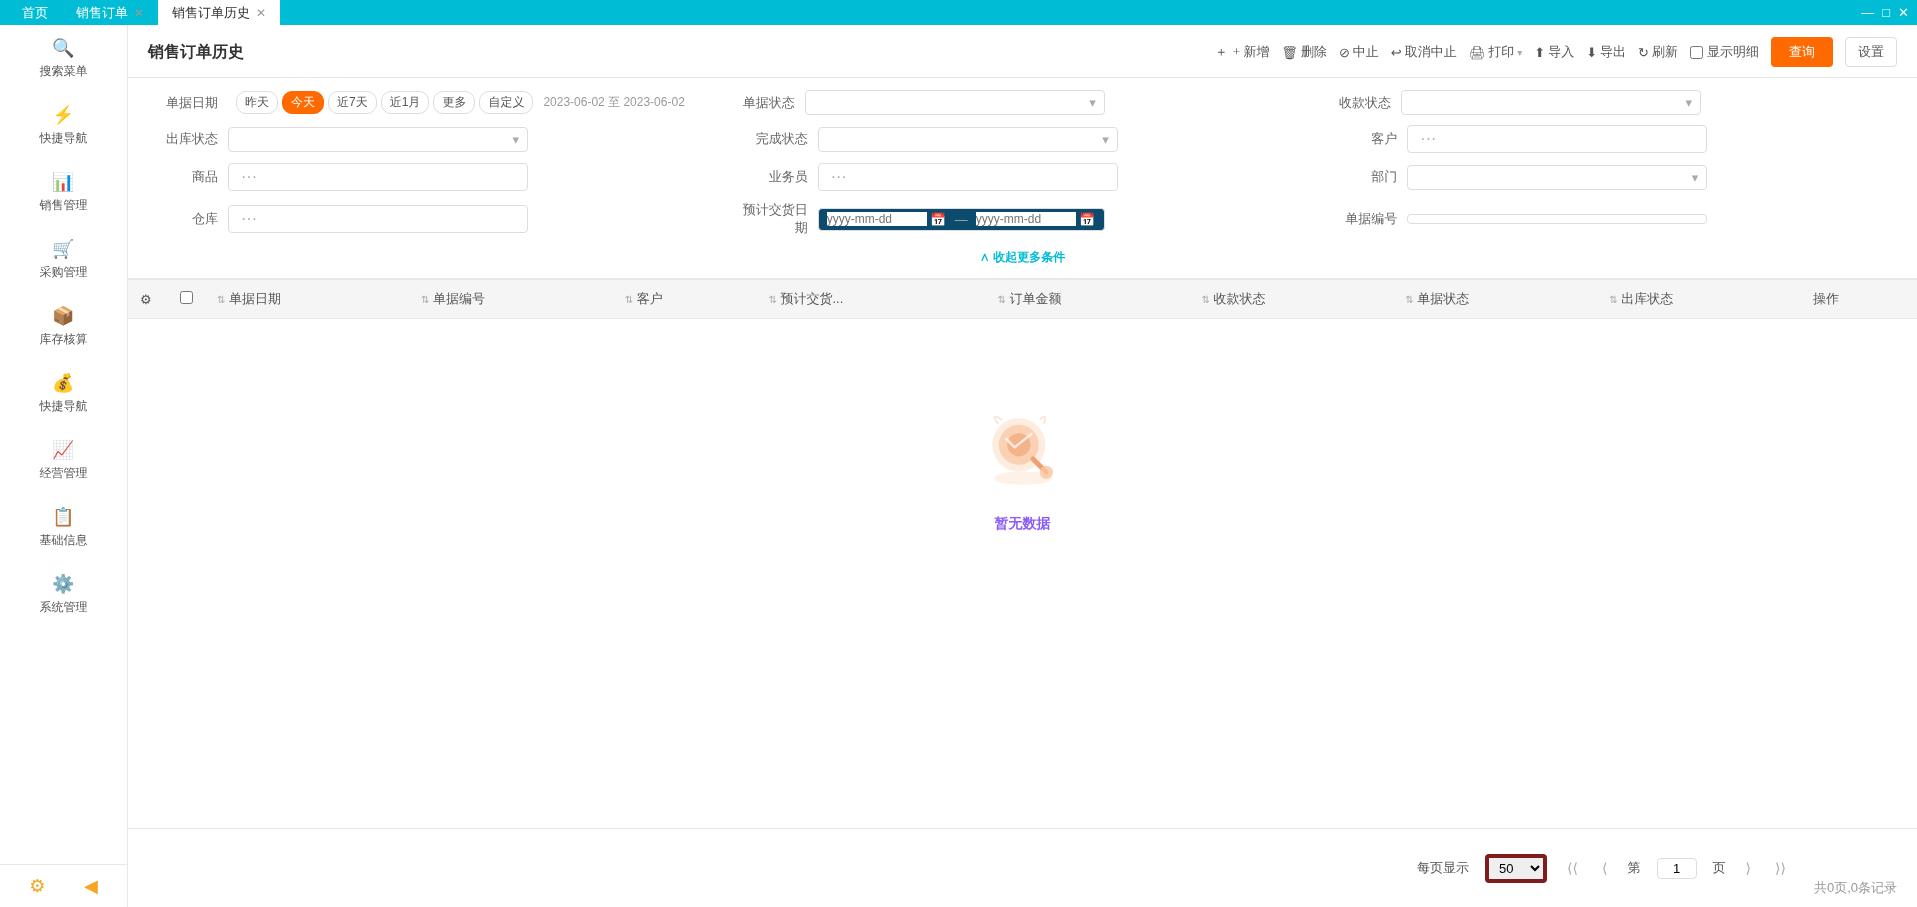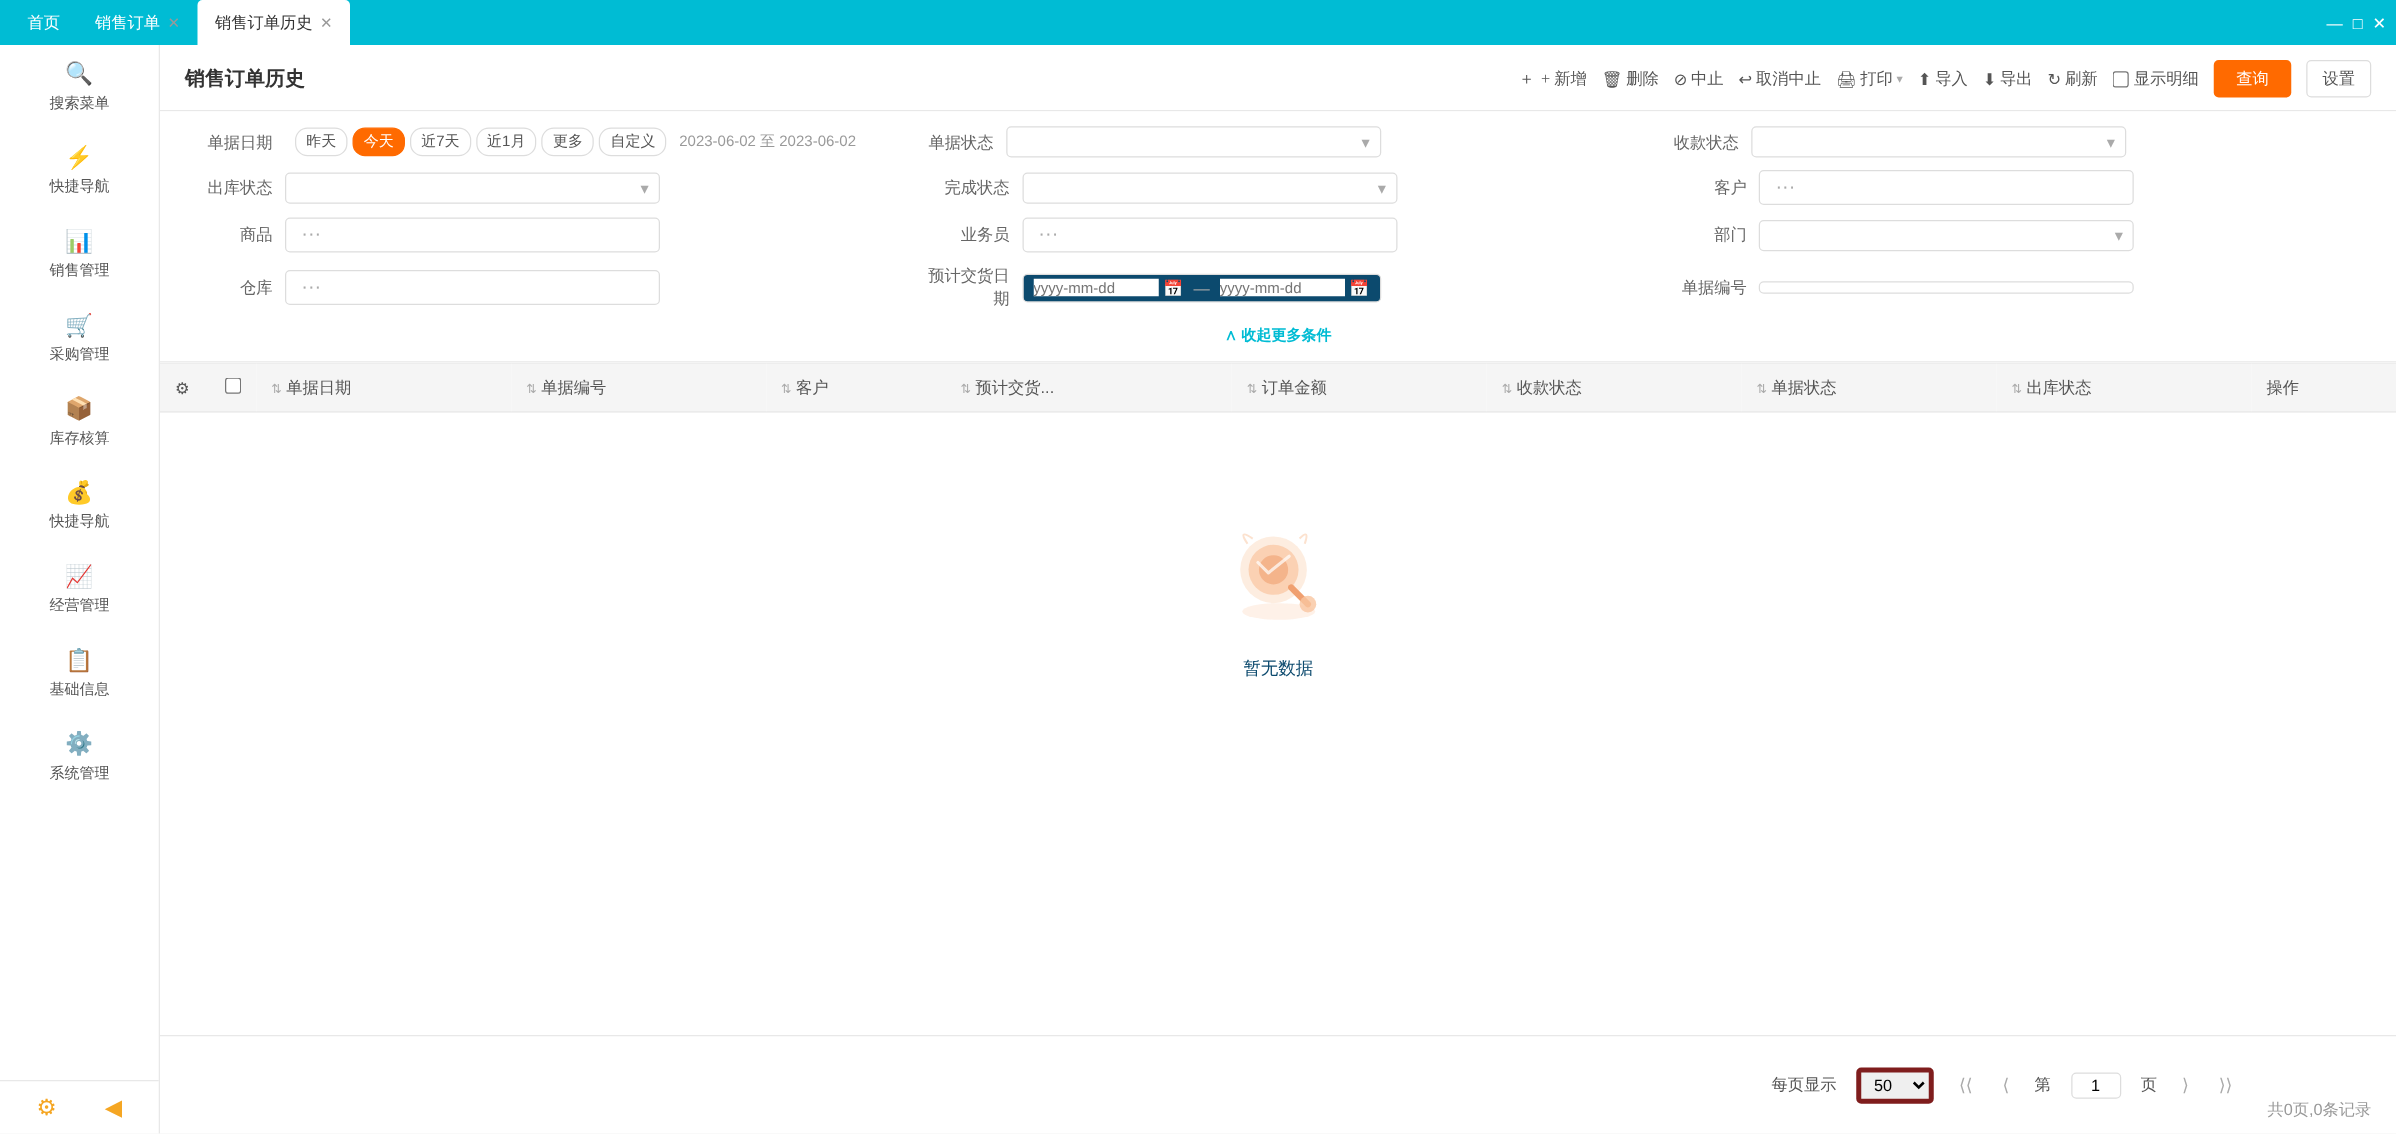--- a/index.html
+++ b/index.html
@@ -1,19 +1,19 @@
 <!DOCTYPE html>
 <html><head>
   <meta charset="utf-8">
   <style>
     * { box-sizing: border-box; margin: 0; padding: 0; }
     body { font-family: 'Microsoft YaHei', Arial, sans-serif; font-size: 13px; background: #f5f5f5; color: #333; display: flex; flex-direction: column; height: 907px; overflow: hidden; }
 
     
-    .top-bar { background: #00bcd4; height: 36px; display: flex; align-items: center; padding: 0 8px; color: white; flex-shrink: 0; }
+    .top-bar { background: #00bcd4; height: 25px; display: flex; align-items: center; padding: 0 8px; color: white; flex-shrink: 0; }
     .tab-item { display: flex; align-items: center; padding: 0 14px; height: 36px; cursor: pointer; font-size: 13px; position: relative; }
     .tab-item.active { background: white; color: #333; border-radius: 4px 4px 0 0; }
     .tab-item .close-btn { margin-left: 6px; font-size: 12px; color: #999; cursor: pointer; }
     .tab-item.active .close-btn { color: #999; }
     .top-bar-home { padding: 0 14px; height: 36px; display: flex; align-items: center; color: white; cursor: pointer; }
     .top-bar-spacer { flex: 1; }
     .top-bar-actions { display: flex; align-items: center; gap: 8px; color: white; font-size: 13px; }
     .top-bar-actions span { cursor: pointer; }
 
     
@@ -334,21 +334,21 @@
           <ellipse cx="60" cy="95" rx="35" ry="8" fill="#fde8d8" opacity="0.6"></ellipse>
           <circle cx="55" cy="55" r="32" fill="#fde8d8" opacity="0.8"></circle>
           <circle cx="55" cy="55" r="24" fill="#f9c5a0" opacity="0.7"></circle>
           <circle cx="55" cy="55" r="14" fill="#f0a070" opacity="0.6"></circle>
           <path d="M72 72 L88 88" stroke="#f0a070" stroke-width="6" stroke-linecap="round"></path>
           <circle cx="88" cy="88" r="8" fill="#f9c5a0" opacity="0.8"></circle>
           <path d="M40 48 L50 58 L70 42" stroke="white" stroke-width="3" stroke-linecap="round" stroke-linejoin="round" fill="none" opacity="0.7"></path>
           <path d="M30 30 Q20 15 35 25" stroke="#f9c5a0" stroke-width="2" fill="none" opacity="0.5"></path>
           <path d="M80 25 Q90 15 85 30" stroke="#f9c5a0" stroke-width="2" fill="none" opacity="0.5"></path>
         </svg>
-        <span style="color:#0c4a6e; font-size:14px;">暂无数据</span>
+        <span style="color:#8b5cf6; font-size:14px;font-weight:bold;">暂无数据</span>
       </div>
     </div>
 
     <div class="pagination-bar">
       <span>每页显示</span>
       <select>
         <option>50</option>
         <option>10</option>
         <option>20</option>
         <option>100</option>

